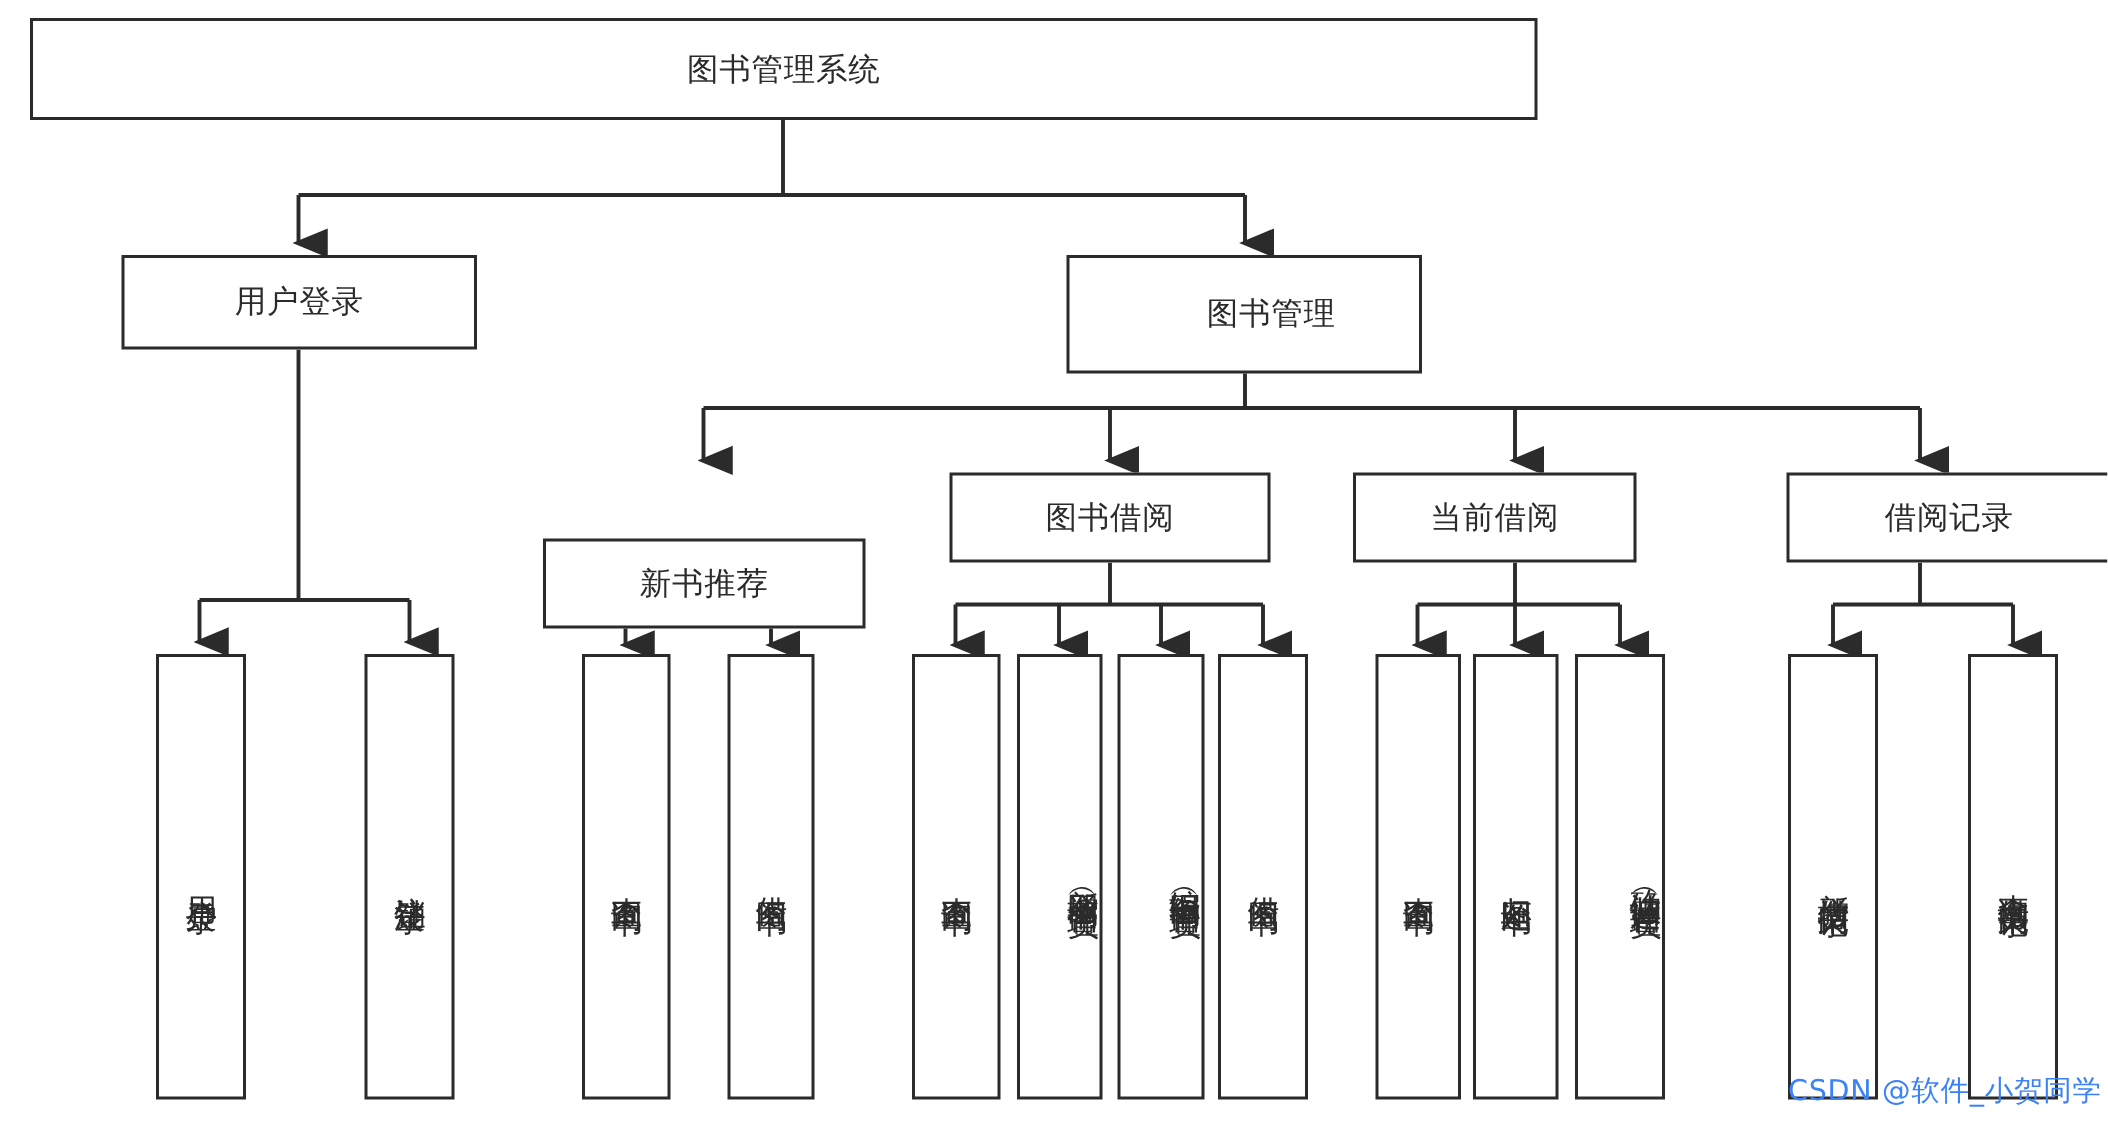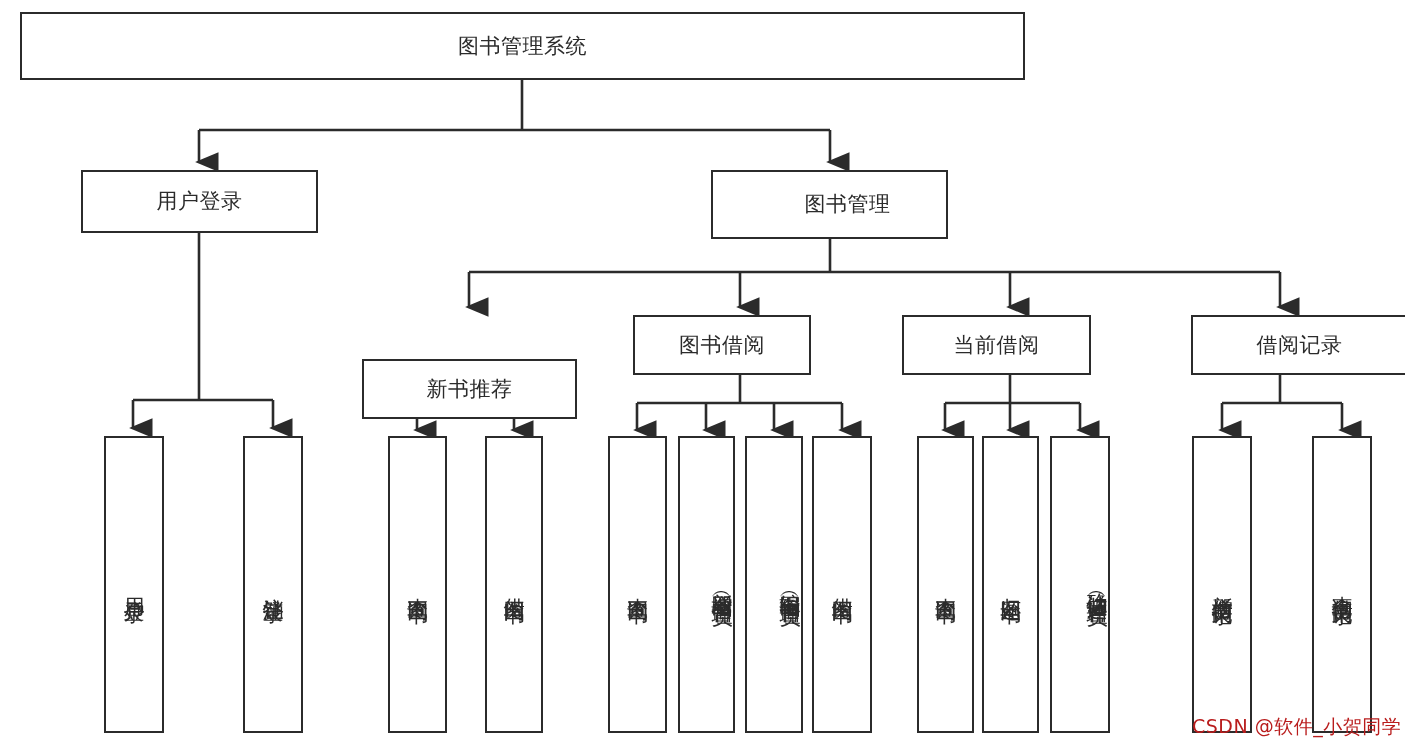--- a/index.html
+++ b/index.html
@@ -53,21 +53,21 @@
     writing-mode: vertical-rl;
     text-orientation: upright;
     display: block;
   }
   .node.v.top-align {
     align-items: flex-start;
   }
   .watermark {
     position: absolute;
     font-size: 19px;
-    color: #b91c1c;
+    color: #3b82f6;
     white-space: nowrap;
     letter-spacing: 0.5px;
   }
 </style>
 </head>
 <body>
 
 <div id="canvas">
 
   <svg class="wires" viewBox="0 0 1405 747">
@@ -120,28 +120,28 @@
     </g>
   </svg>
 
   <div class="node h" style="left:20px; top:12px; width:1005px; height:68px;">
     <span class="label">图书管理系统</span>
   </div>
 
   <div class="node h" style="left:81px; top:170px; width:237px; height:63px;">
     <span class="label">用户登录</span>
   </div>
-  <div class="node h" style="left:711px; top:170px; width:237px; height:69px;padding-left:36px;">
+  <div class="node h" style="left:711px; top:170px; width:237px; height:79px;padding-left:36px;">
     <span class="label">图书管理</span>
   </div>
 
   <div class="node h" style="left:362px; top:315px; width:215px; height:60px;margin-top:44px;">
     <span class="label">新书推荐</span>
   </div>
-  <div class="node h" style="left:633px; top:315px; width:178px; height:60px;">
+  <div class="node h" style="left:633px; top:315px; width:214px; height:60px;">
     <span class="label">图书借阅</span>
   </div>
   <div class="node h" style="left:902px; top:315px; width:189px; height:60px;">
     <span class="label">当前借阅</span>
   </div>
   <div class="node h" style="left:1171px; top:315px; width:217px; height:60px;margin-left:20px;">
     <span class="label">借阅记录</span>
   </div>
 
   <div class="node v" style="left:104px; top:436px; width:60px; height:297px;">

